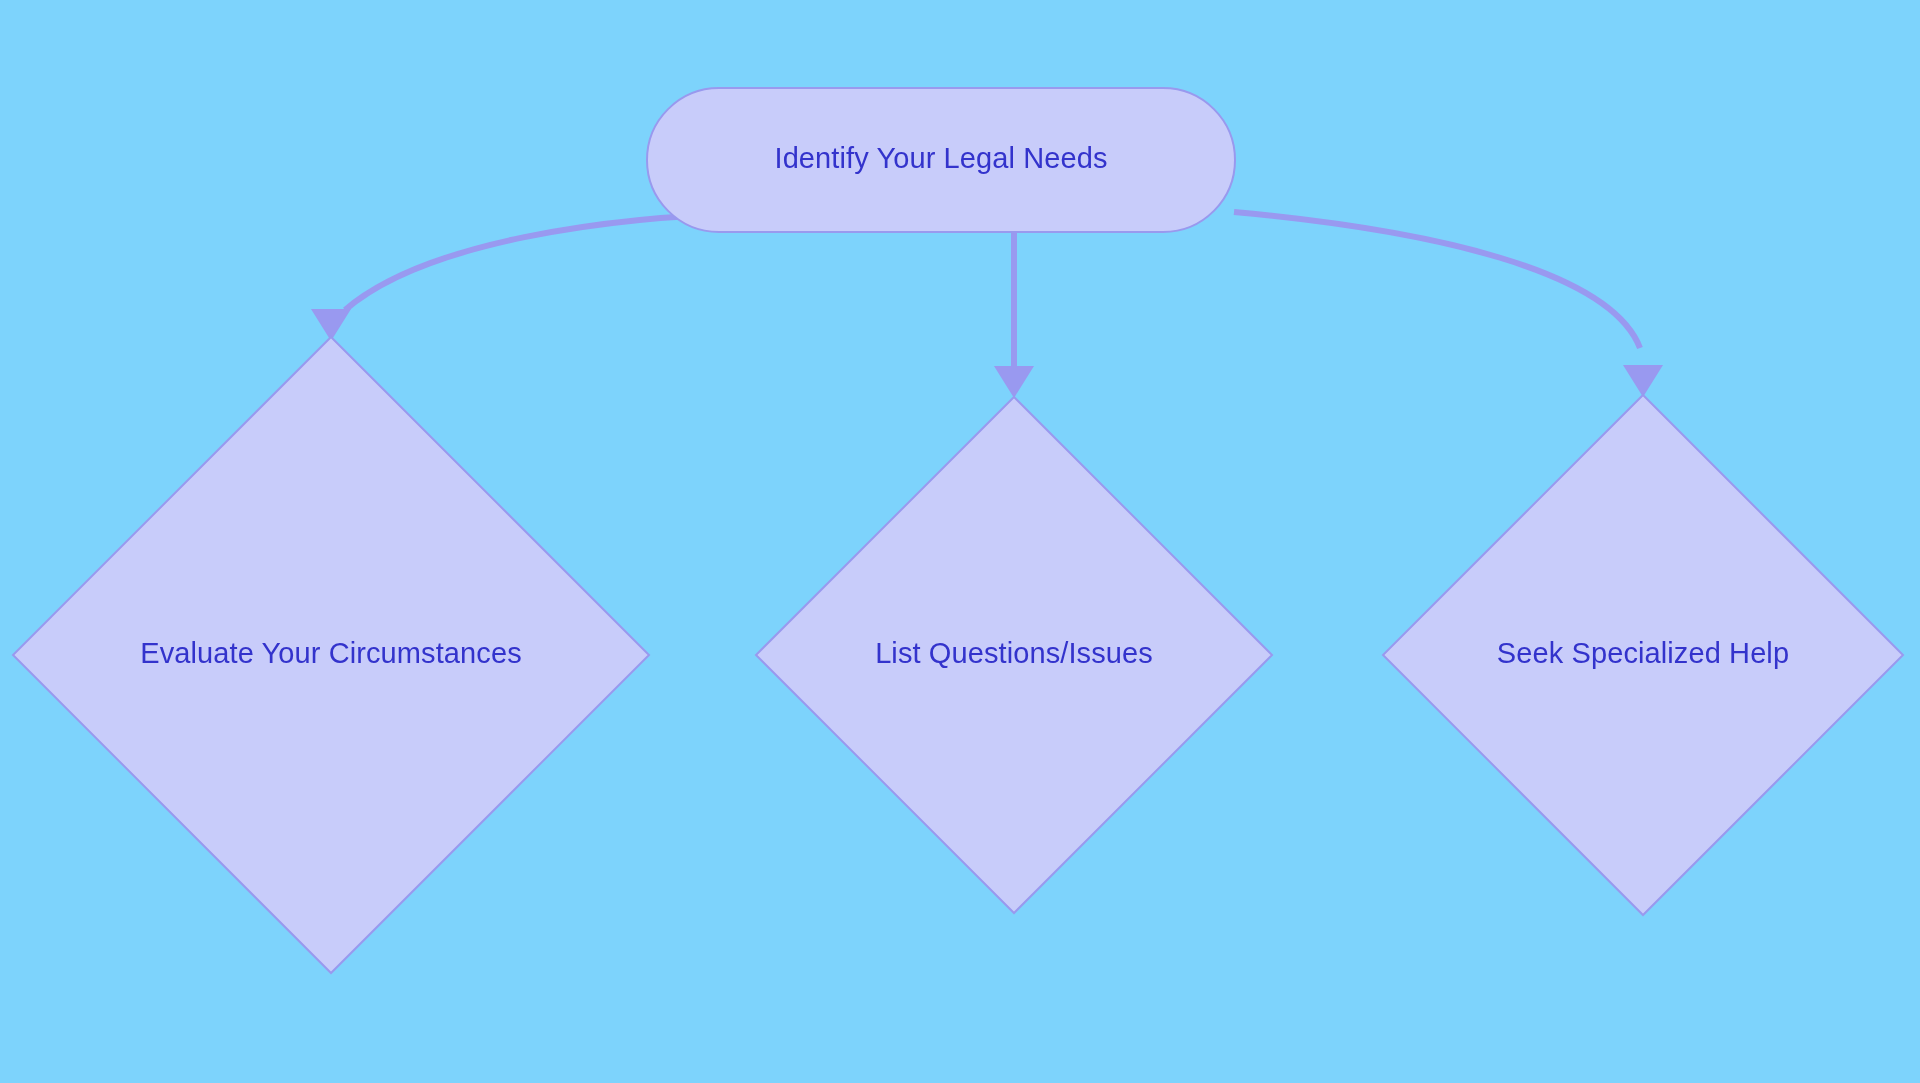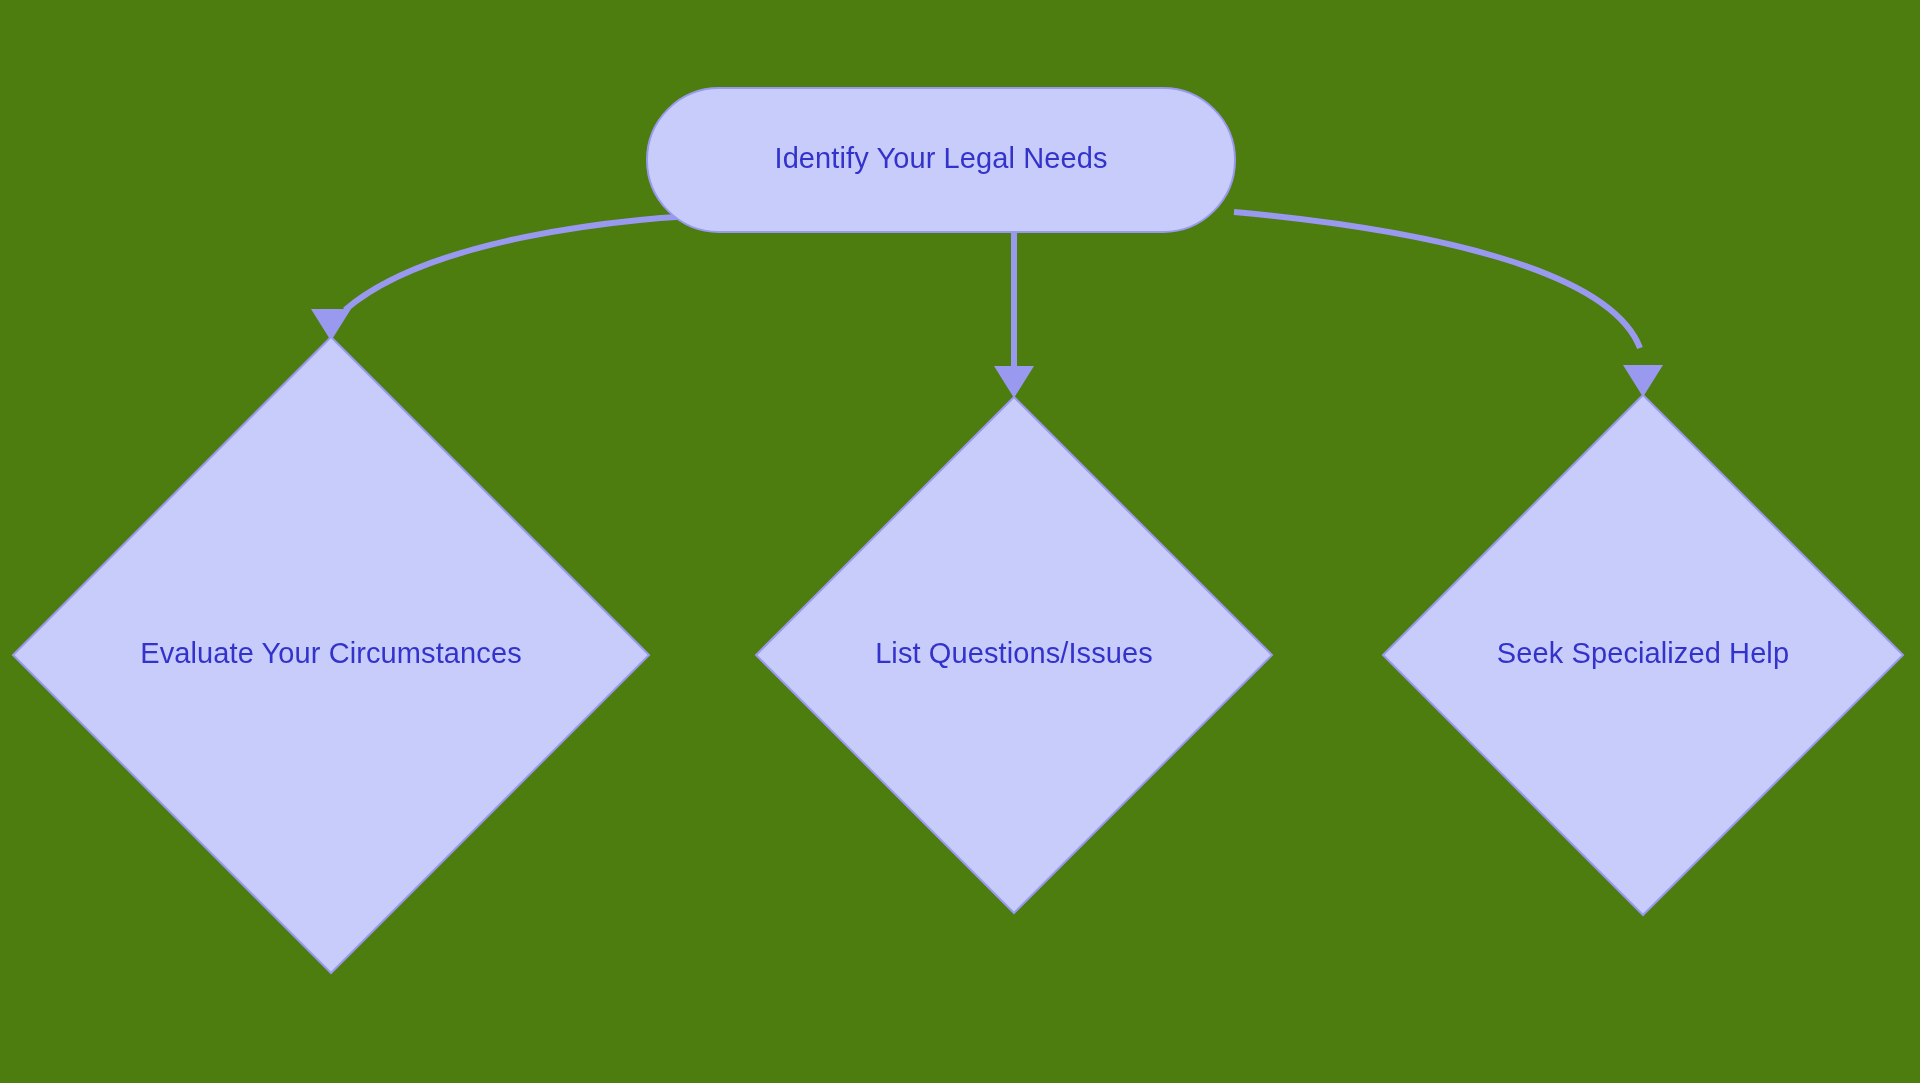--- a/index.html
+++ b/index.html
@@ -48,21 +48,21 @@
     stroke-linecap: butt;
   }
   .edge-arrowhead {
     fill: #9999f0;
     stroke: none;
   }
 </style>
 </head>
 <body>
 
-<div id="diagram-root" style="background: #4d7c0f;">
+<div id="diagram-root" style="background: #7dd3fc;">
   <svg id="flow-svg" viewBox="0 0 1920 1083" xmlns="http://www.w3.org/2000/svg">
 
     <g>
 
       <g>
         <path class="edge-path" d="M 790 213 C 600 213 420 245 345 310"></path>
         <polygon class="edge-arrowhead" points="331,341 311,309 351,309"></polygon>
       </g>
 
       <g>

